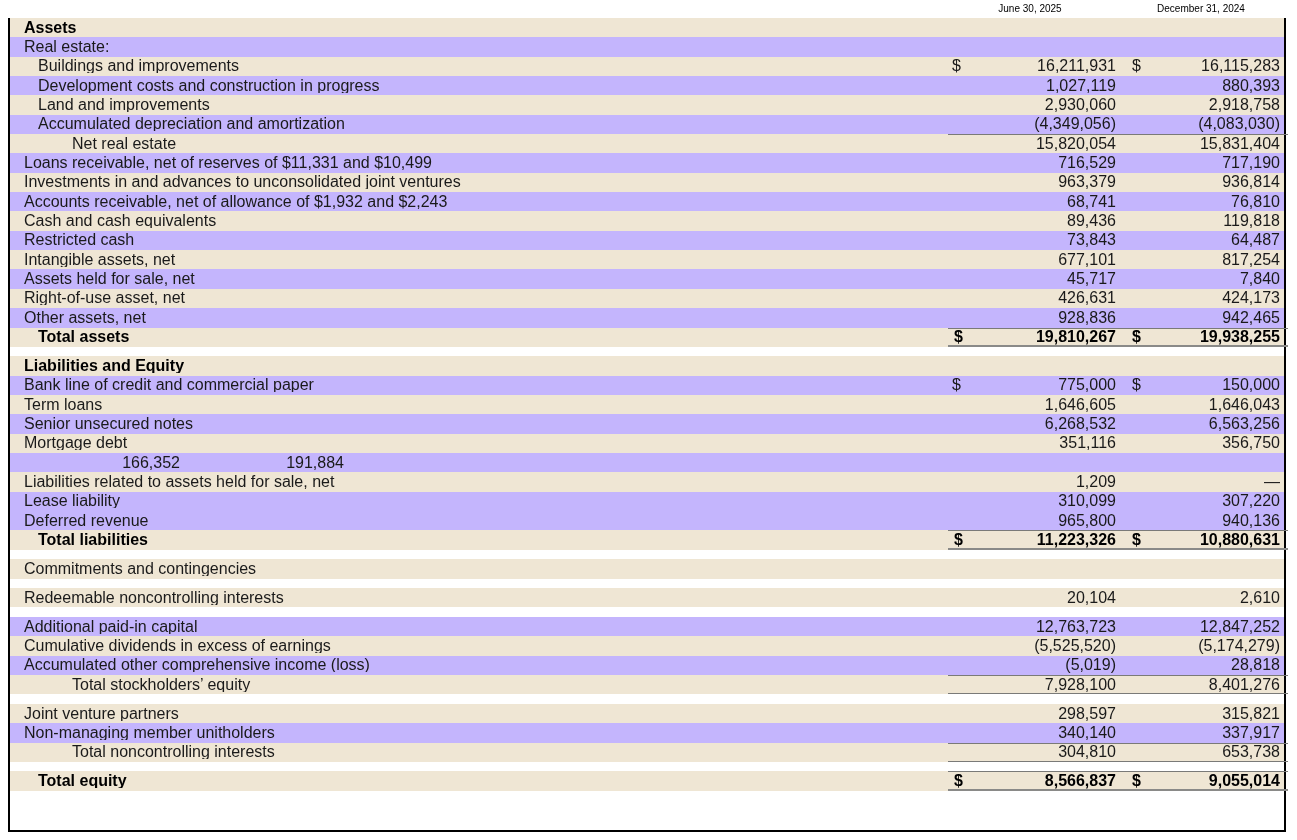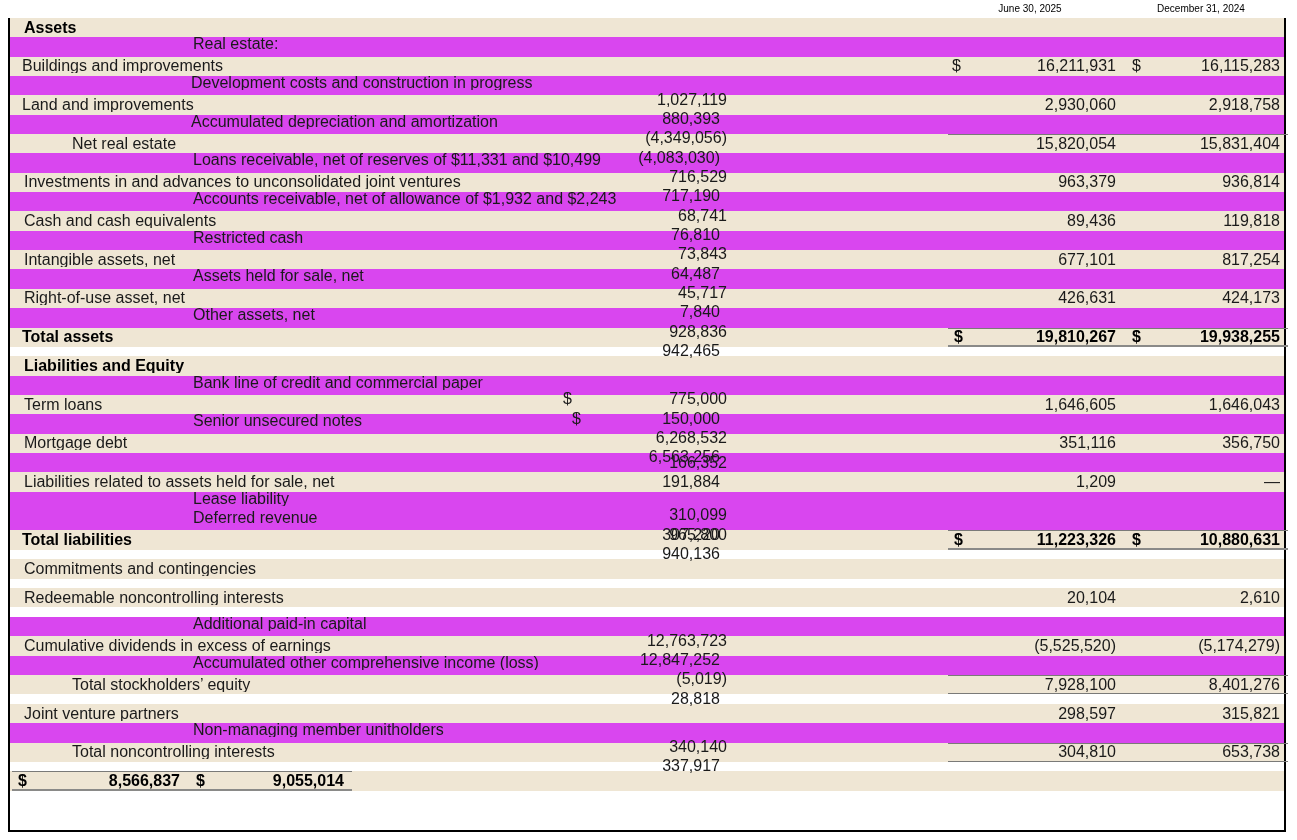--- a/index.html
+++ b/index.html
@@ -75,33 +75,33 @@
   .row {
     display: flex;
     align-items: center;
     height: 19.35px;
     box-sizing: border-box;
     font-size: 16px;
     color: #1a1a1a;
     line-height: 14px;
   }
   .row.shade { background: #efe6d4; }
-  .row.plain { background: #d946ef; flex-direction: column; }
+  .row.plain { background: #c4b5fd; }
   .row.gap   { height: 9.5px; background: #ffffff; }
 
   .label {
     flex: none;
     width: 936px;
     padding-left: 14px;
     box-sizing: border-box;
     white-space: nowrap;
     overflow: hidden;
   }
   .label.i0 { padding-left: 14px; }
-  .label.i1 { padding-left: 12px; }
+  .label.i1 { padding-left: 28px; }
   .label.i3 { padding-left: 62px; }
   .label.bold { font-weight: bold; color: #000; }
 
   
   .numgrp {
     flex: none;
     display: flex;
     align-items: center;
     box-sizing: border-box;
     height: 100%;
@@ -546,20 +546,21 @@
             <div class="cur"></div>
             <div class="num">304,810</div>
           </div>
           <div class="numgrp g2 rule-top rule-thin-bot">
             <div class="cur"></div>
             <div class="num">653,738</div>
           </div>
         </div>
         <div class="row gap"></div>
         <div class="row shade totalrow">
+          <div class="label i1 bold">Total equity</div>
           <div class="numgrp g1 rule-both bold">
             <div class="cur">$</div>
             <div class="num">8,566,837</div>
           </div>
           <div class="numgrp g2 rule-both bold">
             <div class="cur">$</div>
             <div class="num">9,055,014</div>
           </div>
         </div>
       </div>

